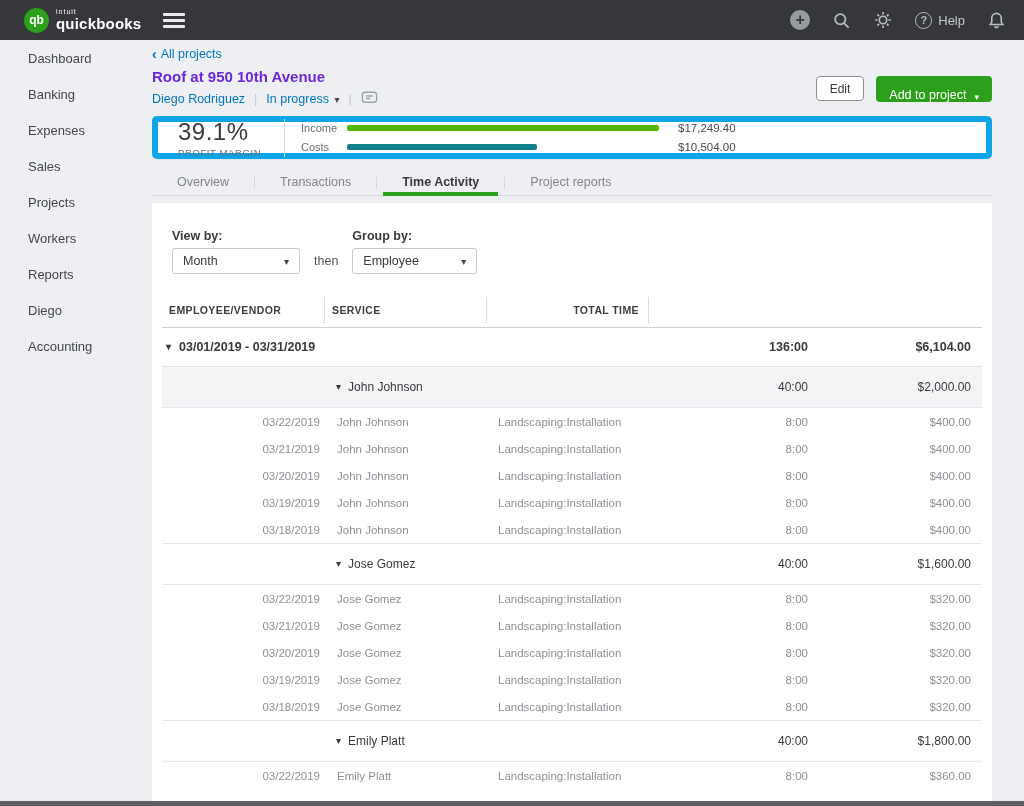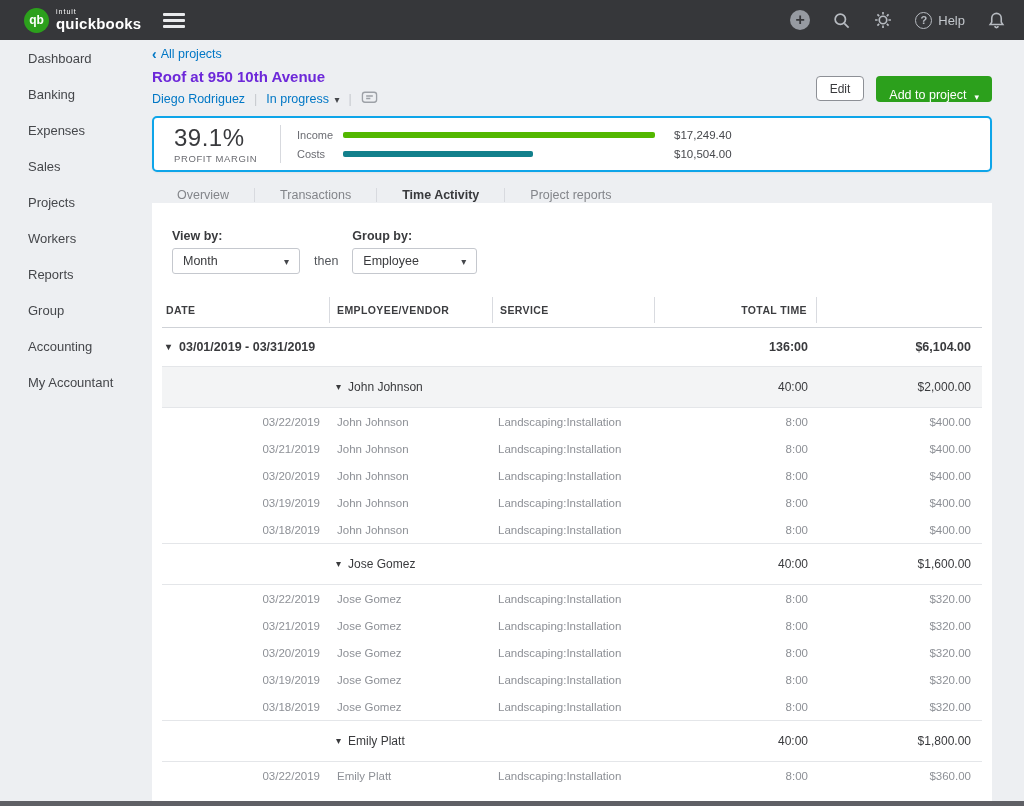--- a/index.html
+++ b/index.html
@@ -45,21 +45,21 @@
   .hdr-buttons { position:absolute; right:0; top:36px; display:flex; gap:12px; }
   .btn-edit { height:25px; padding:0 13px; background:#fff; border:1px solid #8d9096;
     border-radius:4px; font-size:12px; color:#393a3d; cursor:pointer;
     font-family:"Liberation Sans",sans-serif; }
   .btn-green { height:26px; padding:0 13px; background:#2ca01c; border:none; border-radius:4px;
     font-size:12.5px; color:#fff; cursor:pointer; display:flex; align-items:flex-end; gap:8px;
     font-family:"Liberation Sans",sans-serif; }
   .btn-green .bc { font-size:9px; }
 
   
-  .card { margin-top:10px; width:840px; height:56px; background:#fff; border:2px solid #0ea5e9;
+  .card { margin-top:10px; width:840px; height:43px; background:#fff; border:6px solid #0ea5e9;
     border-radius:5px; box-shadow:0 1px 2px rgba(0,0,0,.05); display:flex; align-items:center; }
   .margin-block { width:126px; padding-left:20px; }
   .margin-val { font-size:24px; color:#393a3d; letter-spacing:.5px; }
   .margin-lab { font-size:9.5px; color:#6b6c72; letter-spacing:.6px; margin-top:1px; }
   .card-div { width:1px; height:38px; background:#d7d9de; }
   .bars { padding-left:16px; }
   .bar-row { display:flex; align-items:center; height:19px; }
   .bar-label { width:46px; font-size:11px; color:#6b6c72; }
   .bar-track { width:312px; }
   .bar-fill { height:6px; border-radius:2px; }
@@ -161,23 +161,22 @@
 </div>
 
 <div class="sidebar" id="sidebar">
     <div class="side-item">Dashboard</div>
     <div class="side-item">Banking</div>
     <div class="side-item">Expenses</div>
     <div class="side-item">Sales</div>
     <div class="side-item">Projects</div>
     <div class="side-item">Workers</div>
     <div class="side-item">Reports</div>
-    <div class="side-item">Group</div>
+    <div class="side-item">Diego</div>
     <div class="side-item">Accounting</div>
-    <div class="side-item">My Accountant</div>
   </div>
 
 <div class="main">
   <div class="crumb">
     <span class="chev">‹</span>
     <span>All projects</span>
   </div>
   <div class="proj-title">Roof at 950 10th Avenue</div>
   <div class="sub-row">
     <span class="link-blue">Diego Rodriguez</span>
@@ -250,21 +249,20 @@
     <div>
       <div class="f-label">Group by:</div>
       <div class="dropdown dd-emp">
         <span class="dtext">Employee</span>
         <span class="dcaret">▾</span>
       </div>
     </div>
   </div>
 
   <div class="trow thead">
-    <div class="c-date">DATE</div>
     <div class="c-emp">EMPLOYEE/VENDOR</div>
     <div class="c-svc">SERVICE</div>
     <div class="c-time">TOTAL TIME</div>
   </div>
 
   <div id="table-body">
       <div class="trow month-row">
         <div class="c-date">
           <div class="caret">▾</div>
           <div style="display: inline;">03/01/2019 - 03/31/2019</div>

